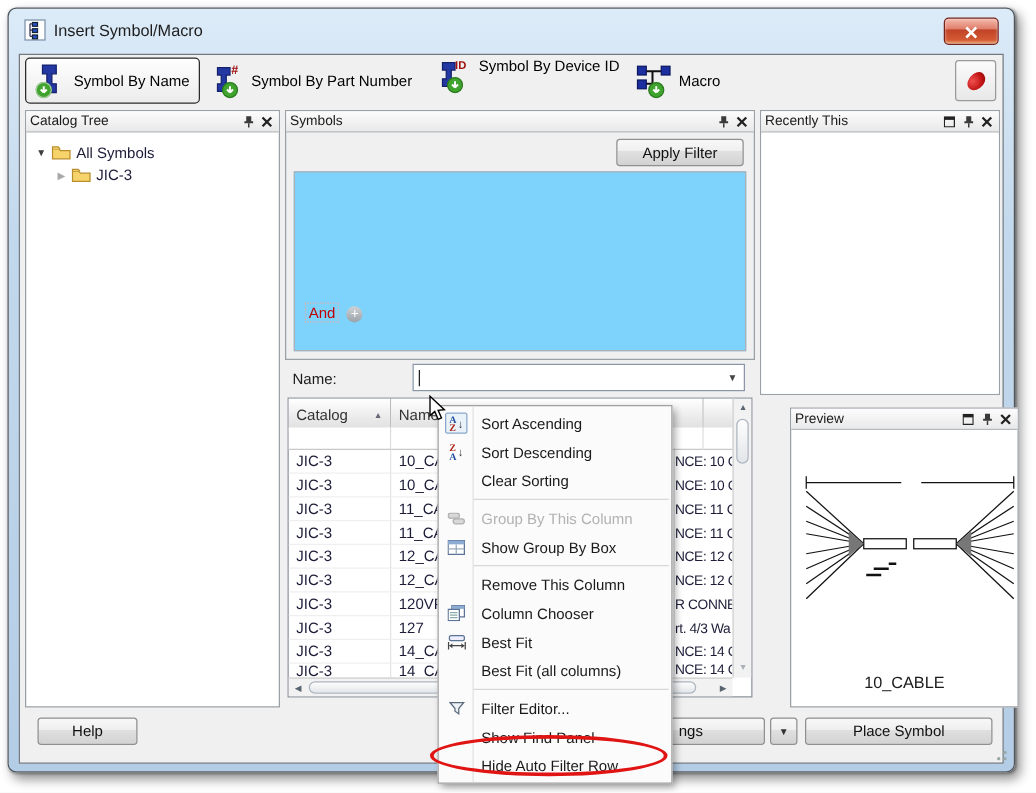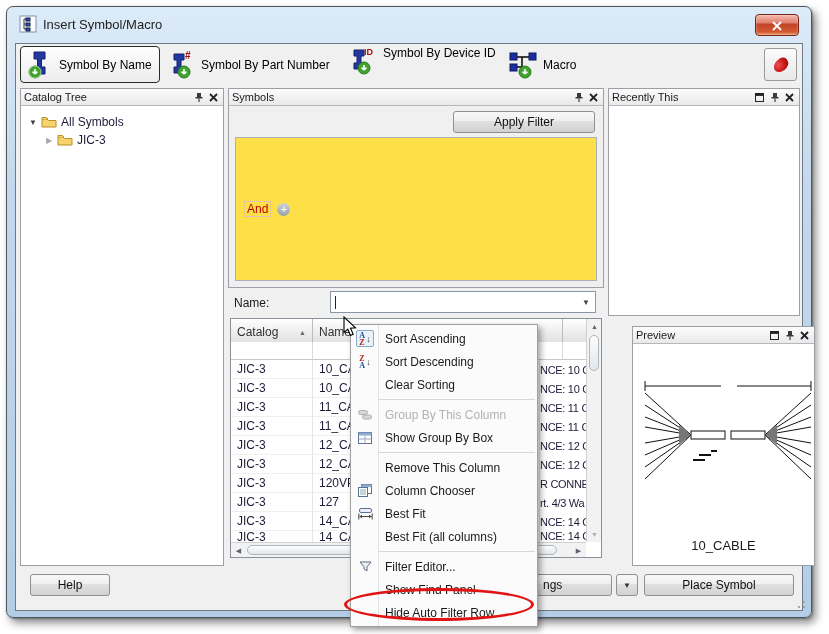--- a/index.html
+++ b/index.html
@@ -213,24 +213,24 @@
             <line x1="5" y1="6.5" x2="5" y2="10" stroke="#3a3a3a" stroke-width="1.2"></line>
           </svg>
       </span>
       <span class="hd-ic">
         <svg width="9" height="9" viewBox="0 0 9 9">
             <line x1="1" y1="1" x2="8" y2="8" stroke="#222" stroke-width="1.8"></line>
             <line x1="8" y1="1" x2="1" y2="8" stroke="#222" stroke-width="1.8"></line>
           </svg>
       </span>
     </div>
-    <div class="win-btn" style="right:8px;top:22px;width:142px;height:22px">
+    <div class="win-btn" style="right:8px;top:22px;width:102px;height:22px">
       <span>Apply Filter</span>
     </div>
-    <div style="position:absolute;left:6px;top:48px;right:6px;bottom:6px;background:#fde047;border:1px solid #aab0b6;display:flex;align-items:center;padding:7px 8px">
+    <div style="position:absolute;left:6px;top:48px;right:6px;bottom:6px;background:#7dd3fc;border:1px solid #aab0b6;display:flex;align-items:flex-end;padding:22px 8px">
       <span class="and-chip">And</span>
       <span class="plus-circ">+</span>
     </div>
   </div>
 
   <span style="position:absolute;left:234px;top:296px;font-size:12px;color:#1a1a1a">Name:</span>
   <div class="combo" style="left:330px;top:291px;width:266px;height:22px">
     <span class="caret"></span>
     <span></span>
     <span class="drop">▼</span>

